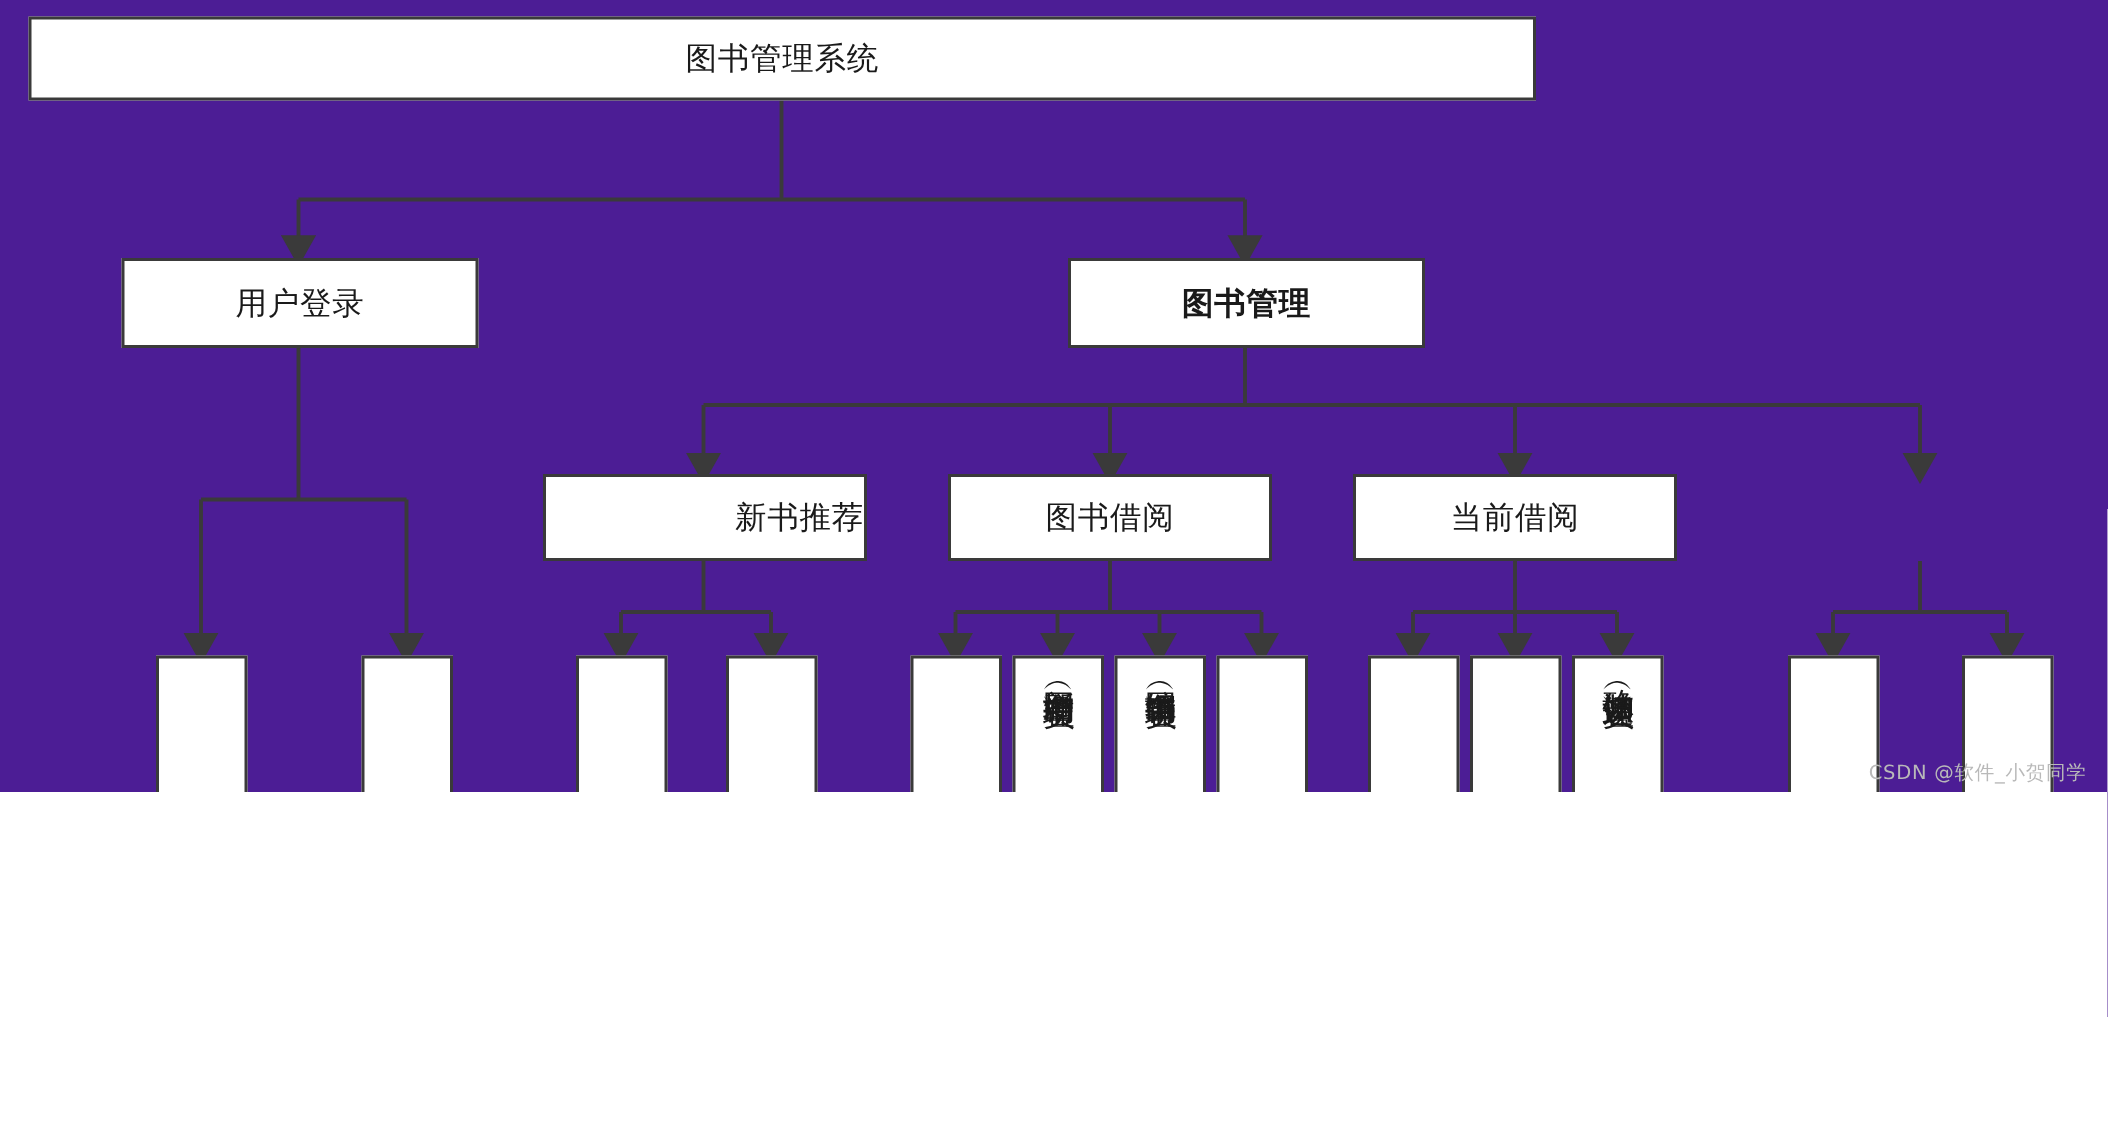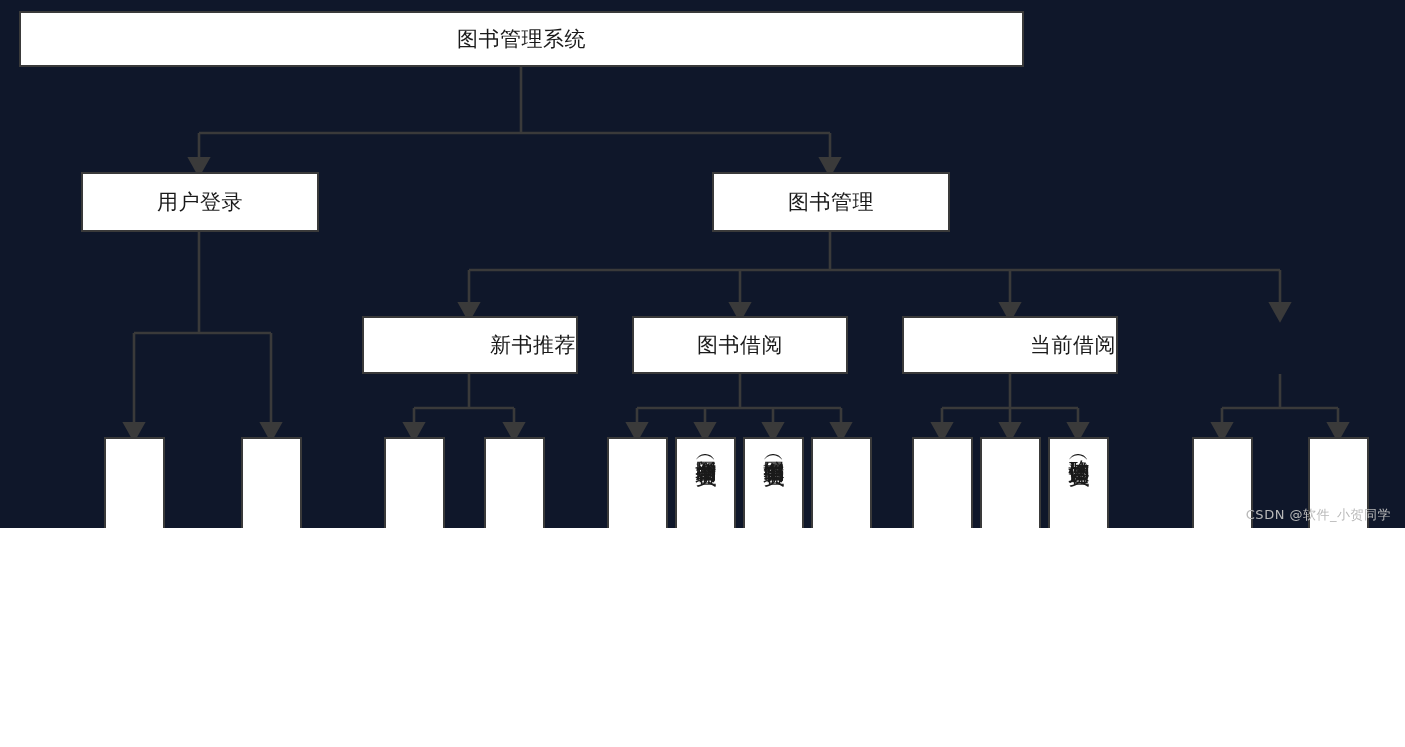--- a/index.html
+++ b/index.html
@@ -8,21 +8,21 @@
     padding: 0;
     background: #ffffff;
   }
   body {
     font-family: "DejaVu Sans", "Liberation Sans", sans-serif;
   }
   #canvas {
     position: relative;
     width: 1405px;
     height: 528px;
-    background: #0f172a;
+    background: #4c1d95;
     overflow: hidden;
   }
   svg.connectors {
     position: absolute;
     left: 0;
     top: 0;
     width: 1405px;
     height: 747px;
     pointer-events: none;
   }
@@ -123,31 +123,31 @@
     </g>
   </svg>
 
   <div class="node h" style="left:19px; top:11px; width:1005px; height:56px;">
     <span class="lbl">图书管理系统</span>
   </div>
 
   <div class="node h" style="left:81px; top:172px; width:238px; height:60px;">
     <span class="lbl">用户登录</span>
   </div>
-  <div class="node h" style="left:712px; top:172px; width:238px; height:60px;">
+  <div class="node h" style="left:712px; top:172px; width:238px; height:60px;font-weight:bold;">
     <span class="lbl">图书管理</span>
   </div>
 
   <div class="node h" style="left:362px; top:316px; width:216px; height:58px;justify-content:flex-end;">
     <span class="lbl">新书推荐</span>
   </div>
   <div class="node h" style="left:632px; top:316px; width:216px; height:58px;">
     <span class="lbl">图书借阅</span>
   </div>
-  <div class="node h" style="left:902px; top:316px; width:216px; height:58px;justify-content:flex-end;">
+  <div class="node h" style="left:902px; top:316px; width:216px; height:58px;">
     <span class="lbl">当前借阅</span>
   </div>
 
   <div class="node v" style="left:104px; top:437px; width:61px; height:297px;">
     <span class="lbl">用户登录</span>
   </div>
   <div class="node v" style="left:241px; top:437px; width:61px; height:297px;">
     <span class="lbl">注销登录</span>
   </div>
 

